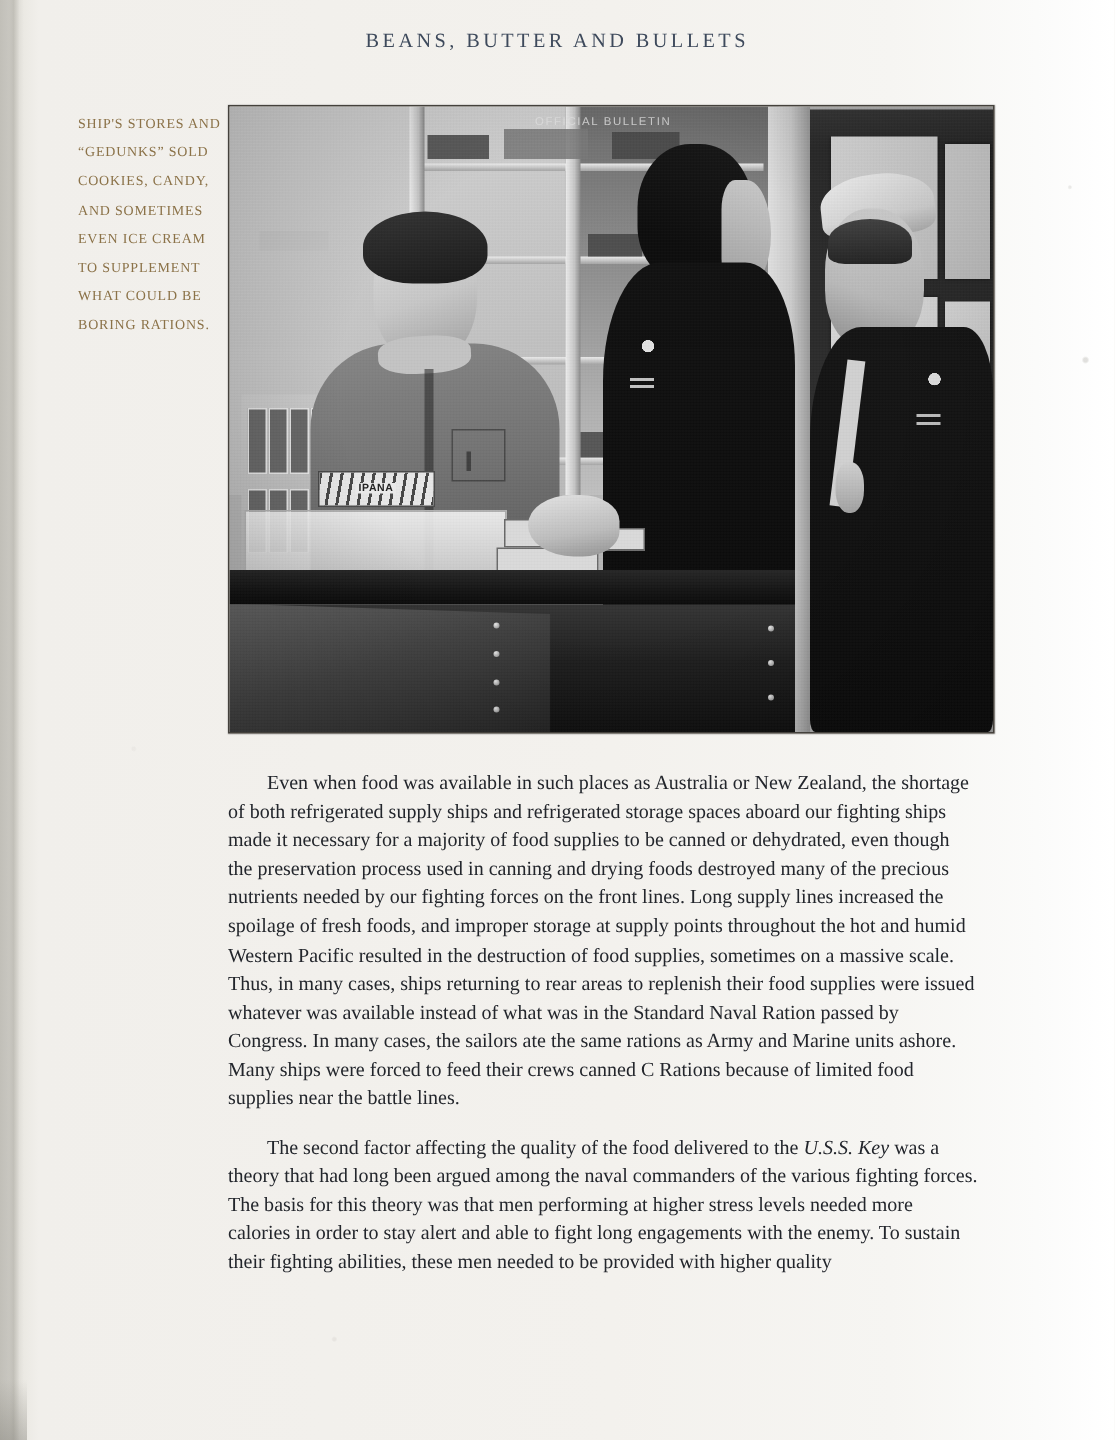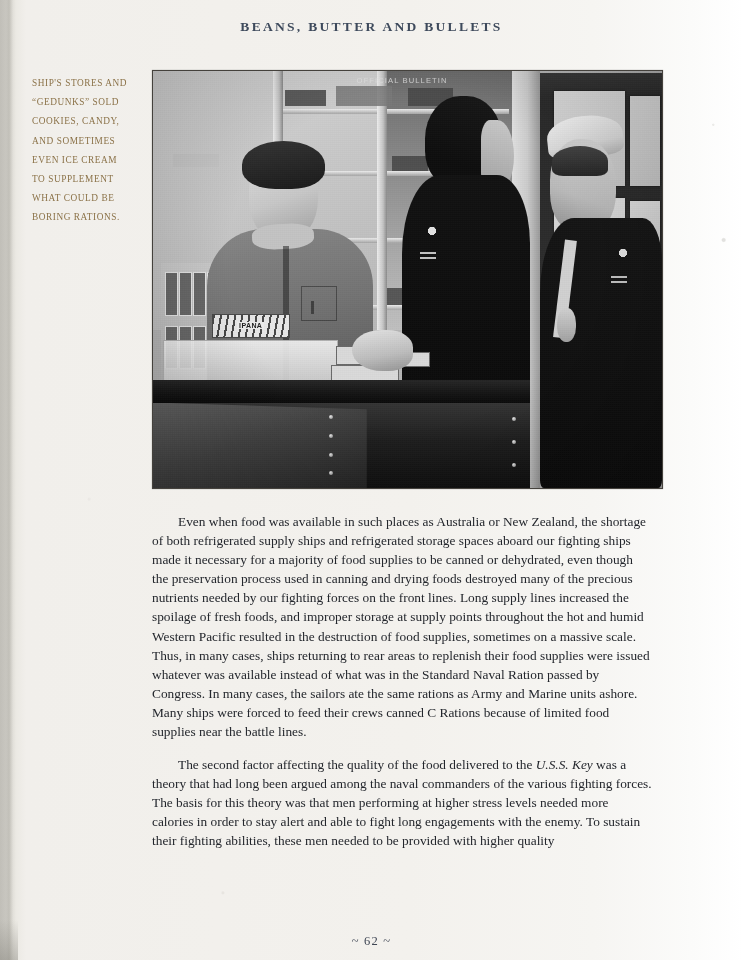--- a/index.html
+++ b/index.html
@@ -62,27 +62,27 @@
     position: absolute;
     left: 0;
     right: 0;
     top: 19px;
     text-align: center;
     font-size: 13.5px;
     letter-spacing: 2.3px;
     color: #3e4a5c;
     font-variant: small-caps;
     text-transform: uppercase;
-    font-weight: 700;
+    font-weight: 400;
   }
 
   
   .margin-note {
     position: absolute;
-    left: 32px;
+    left: 52px;
     top: 74px;
     width: 104px;
     color: #8b7248;
     font-size: 9.3px;
     letter-spacing: 0.55px;
     line-height: 19.2px;
     text-transform: uppercase;
   }
   .margin-note .ln {
     display: block;
@@ -563,14 +563,13 @@
       <div class="ph-vignette"></div>
       <div class="ph-noise"></div>
     </div>
   </div>
 
   <div class="body-col">
     <p class="indent">Even when food was available in such places as Australia or New Zealand, the shortage of both refrigerated supply ships and refrigerated storage spaces aboard our fighting ships made it necessary for a majority of food supplies to be canned or dehydrated, even though the preservation process used in canning and drying foods destroyed many of the precious nutrients needed by our fighting forces on the front lines. Long supply lines increased the spoilage of fresh foods, and improper storage at supply points throughout the hot and humid Western Pacific resulted in the destruction of food supplies, sometimes on a massive scale. Thus, in many cases, ships returning to rear areas to replenish their food supplies were issued whatever was available instead of what was in the Standard Naval Ration passed by Congress. In many cases, the sailors ate the same rations as Army and Marine units ashore. Many ships were forced to feed their crews canned C Rations because of limited food supplies near the battle lines.</p>
     <p class="indent">The second factor affecting the quality of the food delivered to the <em>U.S.S. Key</em> was a theory that had long been argued among the naval commanders of the various fighting forces. The basis for this theory was that men performing at higher stress levels needed more calories in order to stay alert and able to fight long engagements with the enemy. To sustain their fighting abilities, these men needed to be provided with higher quality</p>
   </div>
 
-  <div class="folio">~ 62 ~</div>
 </div>
 
 </body></html>

